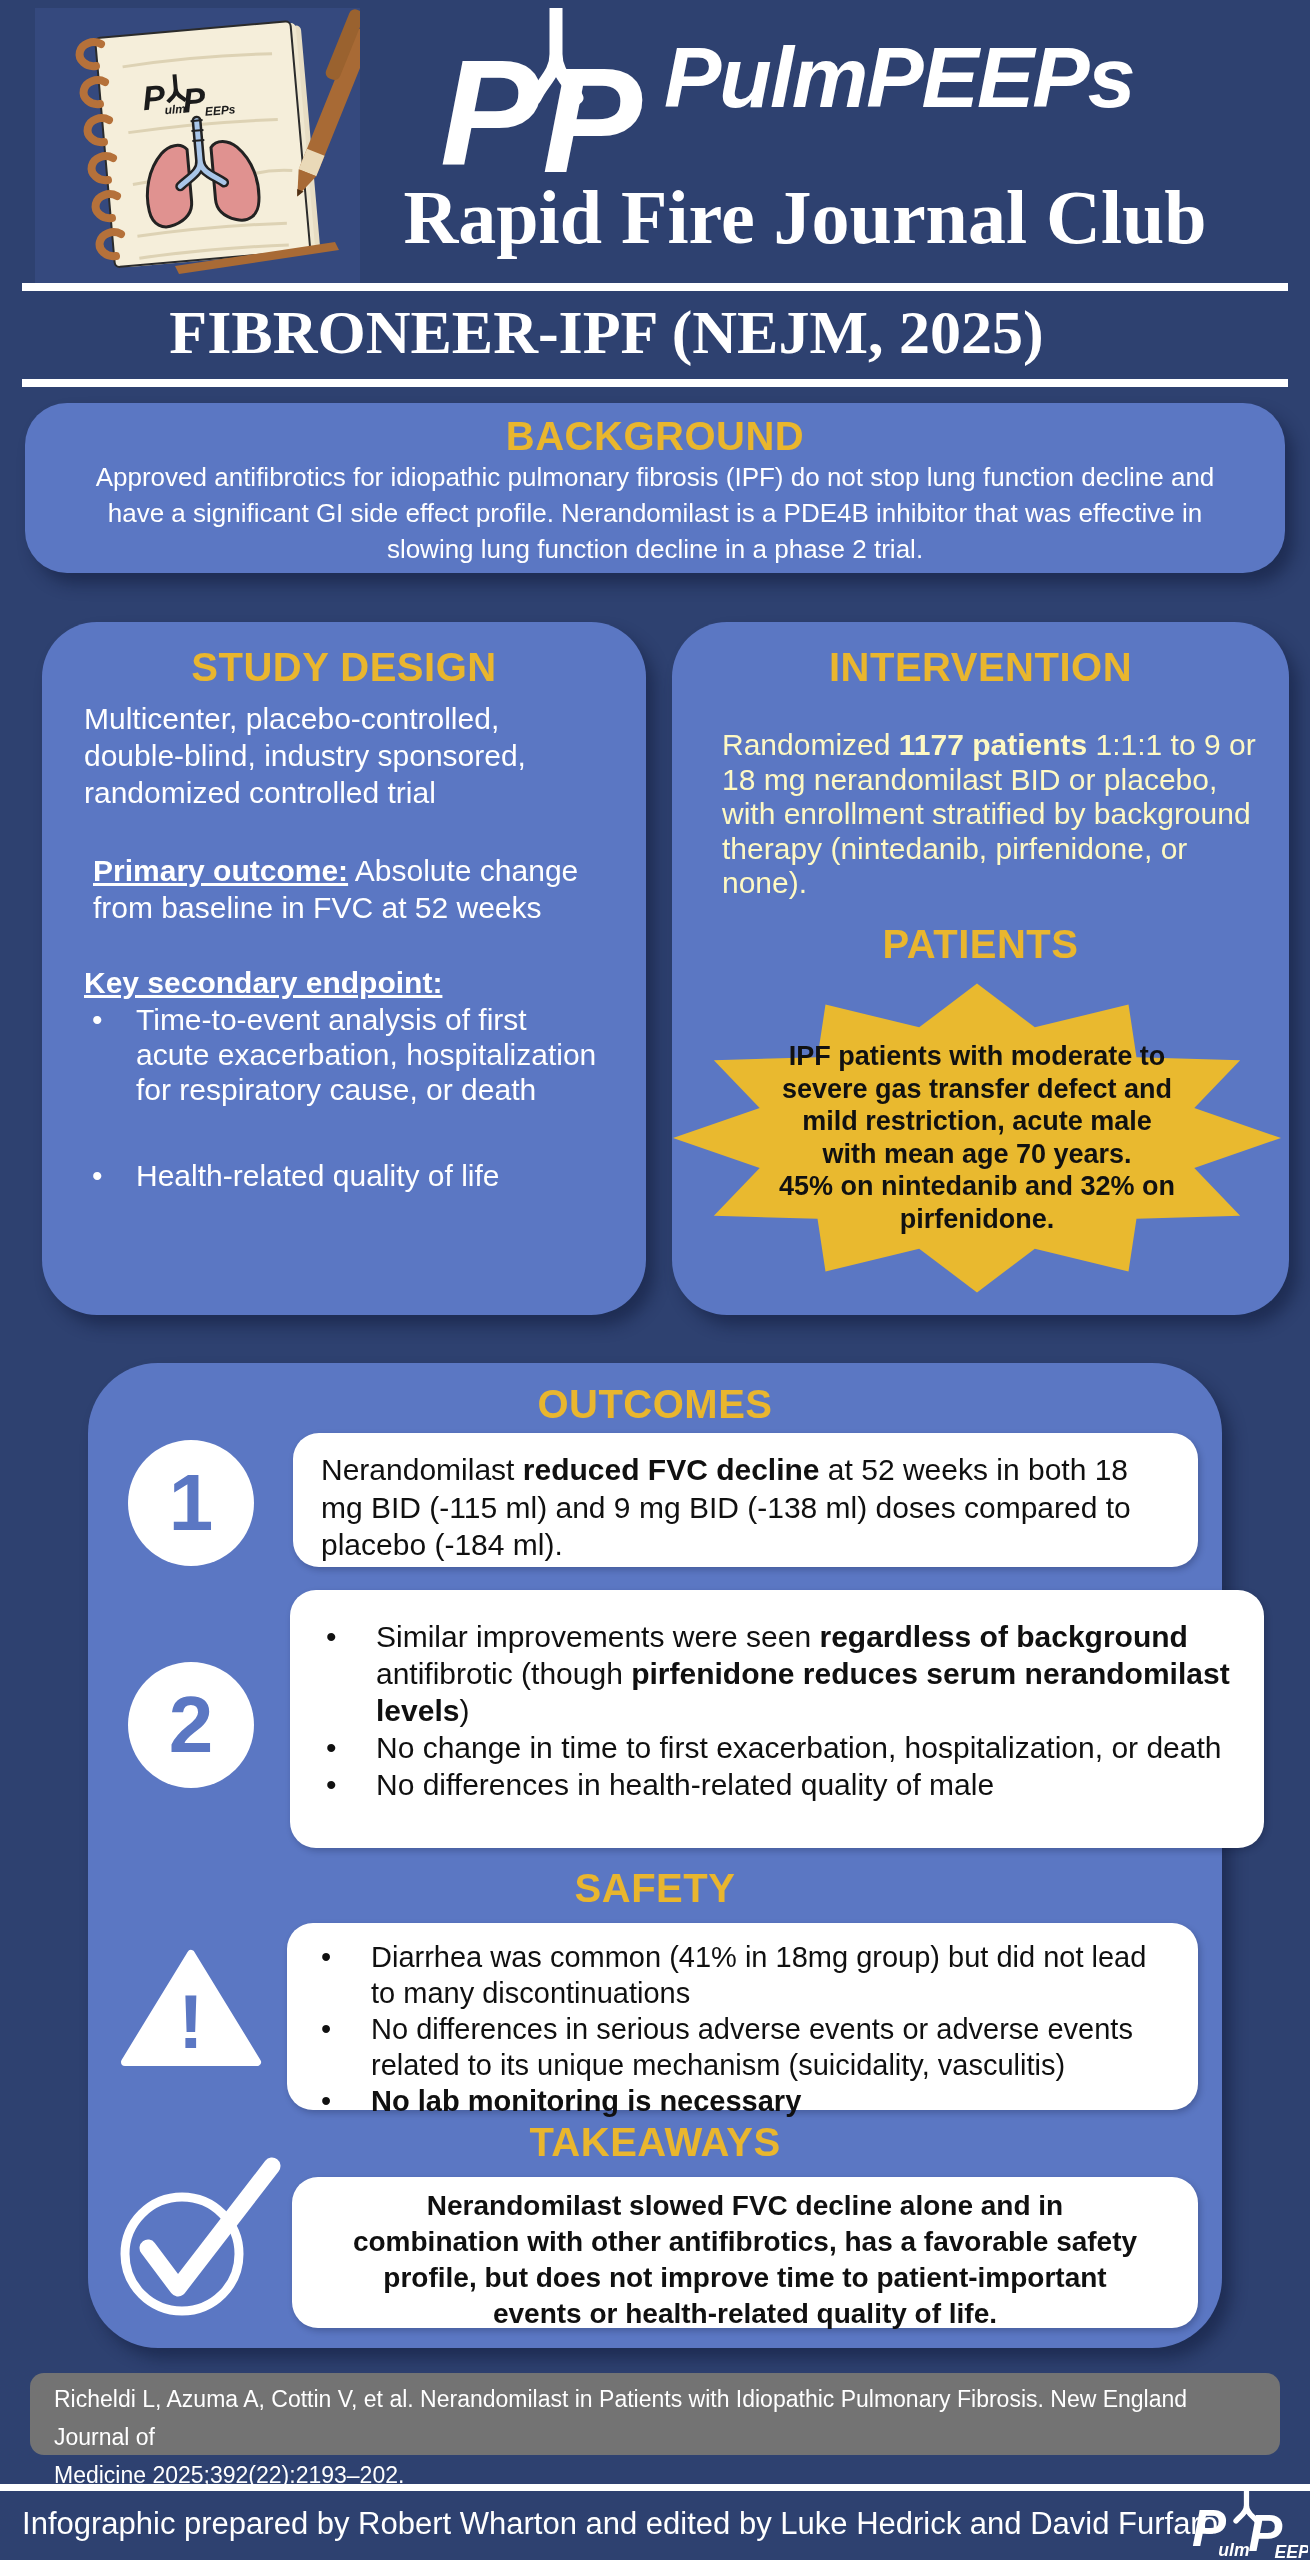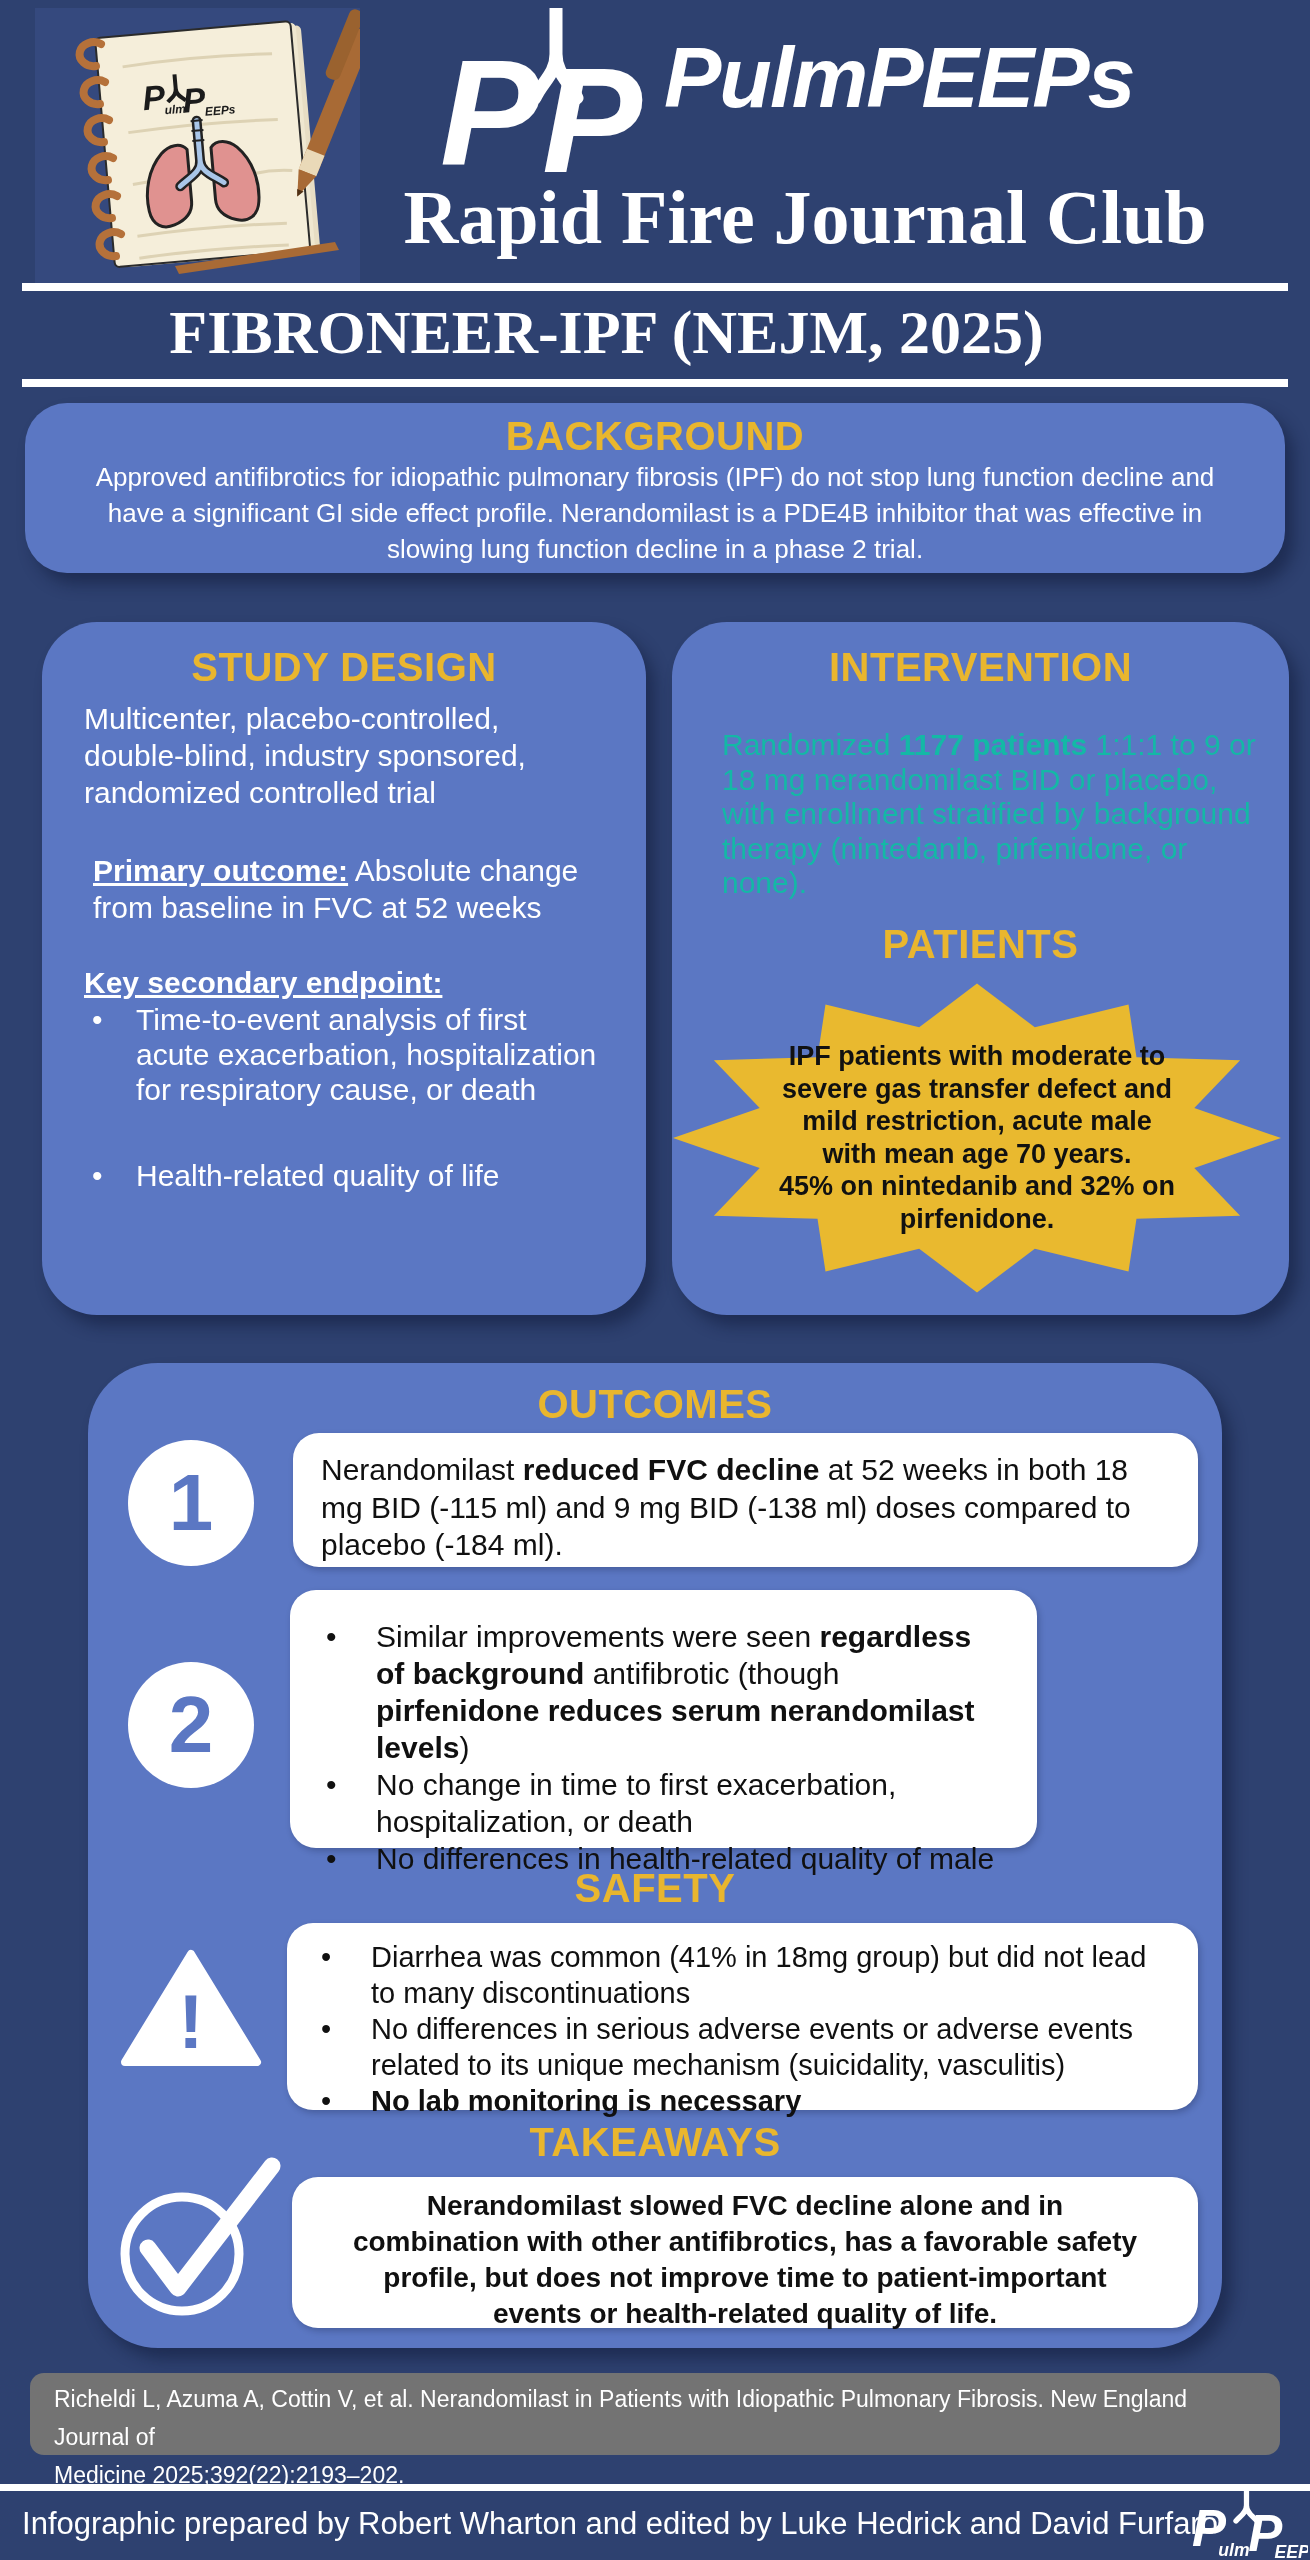--- a/index.html
+++ b/index.html
@@ -11,21 +11,21 @@
   .panel{background:#5b77c3;border-radius:55px;box-shadow:9px 11px 16px rgba(10,20,48,.45);}
   .whitebox{background:#ffffff;border-radius:26px;color:#101010;box-shadow:2px 3px 6px rgba(10,20,48,.25);}
   .hr{background:#ffffff;}
   .num-circle{background:#ffffff;border-radius:50%;width:126px;height:126px;display:flex;
               align-items:center;justify-content:center;color:#5b77c3;font-weight:bold;font-size:80px;}
   ul.blt{margin:0;padding:0;list-style:none;}
   ul.blt li{position:relative;margin:0;}
   ul.blt li::before{content:"•";position:absolute;left:8px;top:0;}
   
   .sd-body{font-size:30px;line-height:37px;color:#fff;}
-  .iv-body{font-size:30px;line-height:34.5px;color:#14b8a6;}
+  .iv-body{font-size:30px;line-height:34.5px;color:#fef9c3;}
   .star-text{font-weight:bold;color:#111;font-size:27px;line-height:32.5px;text-align:center;}
   .box-text{font-size:30px;line-height:37.5px;color:#101010;}
   .center-lines{text-align:center;}
   .footer-credit{font-size:31px;color:#fff;text-align:center;}
 </style>
 </head>
 <body>
 
 <div id="page">
 
@@ -136,21 +136,21 @@
   <div class="abs gold-head" style="left:88px;top:1382px;width:1134px;">OUTCOMES</div>
 
   <div class="abs num-circle" style="left:128px;top:1440px;">
     <span>1</span>
   </div>
   <div class="abs whitebox box-text" style="left:293px;top:1433px;width:905px;height:134px;box-sizing:border-box;padding:18px 28px;"><span>Nerandomilast </span><span style="font-weight: bold;">reduced FVC decline</span><span> at 52 weeks in both 18 mg BID (-115 ml) and 9 mg BID (-138 ml) doses compared to placebo (-184 ml).</span></div>
 
   <div class="abs num-circle" style="left:128px;top:1662px;">
     <span>2</span>
   </div>
-  <div class="abs whitebox" style="left:290px;top:1590px;width:747px;height:258px;box-sizing:border-box;padding:28px 30px 0 28px;">
+  <div class="abs whitebox" style="left:290px;top:1590px;width:974px;height:258px;box-sizing:border-box;padding:28px 30px 0 28px;">
     <ul class="blt box-text" style="line-height:37px;">
         <li style="padding-left: 58px;"><span>Similar improvements were seen </span><span style="font-weight: bold;">regardless of background</span><span> antifibrotic (though </span><span style="font-weight: bold;">pirfenidone reduces serum nerandomilast levels</span><span>)</span></li>
         <li style="padding-left: 58px;"><span>No change in time to first exacerbation, hospitalization, or death</span></li>
         <li style="padding-left: 58px;"><span>No differences in health-related quality of male</span></li>
       </ul>
   </div>
 
   <div class="abs gold-head" style="left:88px;top:1866px;width:1134px;">SAFETY</div>
   <svg class="abs" style="left:120px;top:1948px;" width="143" height="120" viewBox="0 0 143 120">
     <polygon points="71,6 137,114 5,114" fill="#fff" stroke="#fff" stroke-width="8" stroke-linejoin="round"></polygon>

